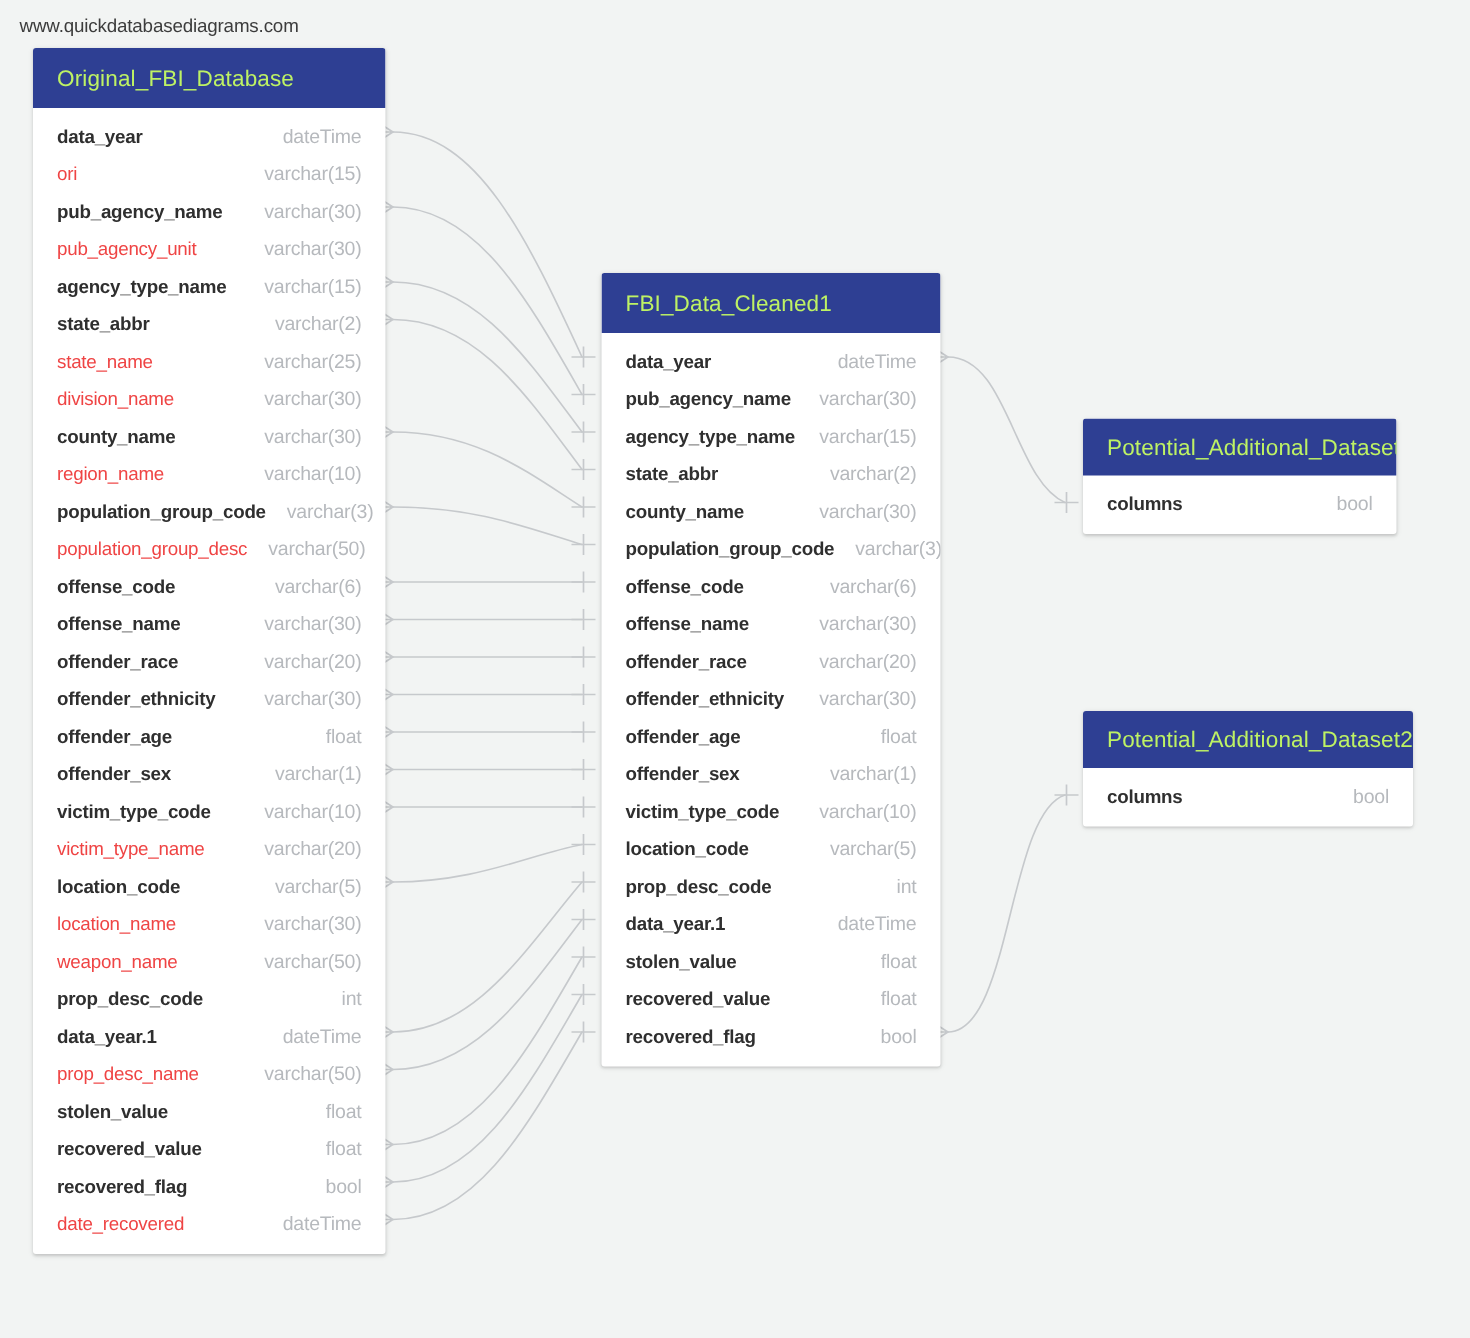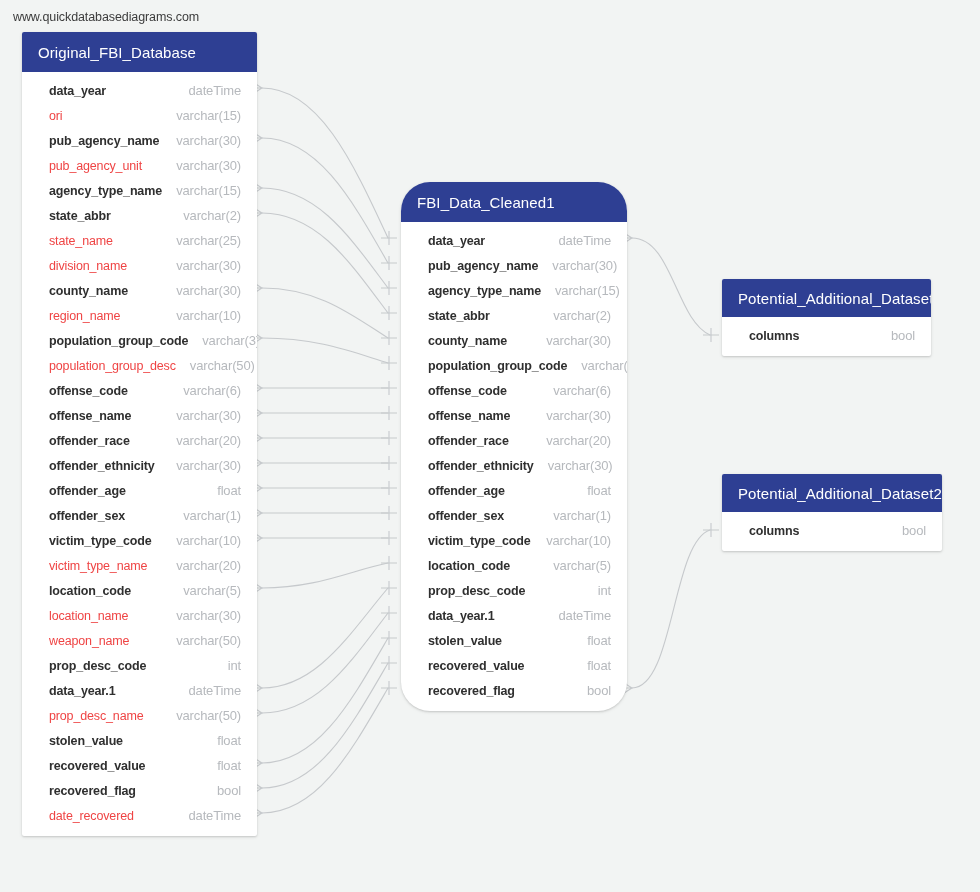--- a/index.html
+++ b/index.html
@@ -36,30 +36,30 @@
   }
   .table-card {
     position: absolute;
     background: #ffffff;
     border-radius: 2px;
     box-shadow: 0 1px 2px rgba(0,0,0,0.14), 0 1px 4px rgba(0,0,0,0.07);
     overflow: hidden;
   }
   .table-header {
     background: #2e3f93;
-    color: #ffffff;
+    color: #bef264;
     font-size: 15px;
     font-weight: 400;
     letter-spacing: 0.1px;
     padding: 0 16px;
     display: flex;
     align-items: center;
     white-space: nowrap;
   }
-  .rows { padding: 6px 0 8px 11px; }
+  .rows { padding: 6px 0 8px 0; }
   .row {
     display: flex;
     align-items: center;
     justify-content: space-between;
     padding: 0 16px;
     height: 25px;
     white-space: nowrap;
   }
   .fname {
     font-size: 12.5px;
@@ -308,21 +308,21 @@
           <div class="row">
             <span class="fname key">recovered_flag</span>
             <span class="ftype">bool</span>
           </div>
           <div class="row">
             <span class="fname">date_recovered</span>
             <span class="ftype">dateTime</span>
           </div>
         </div>
       </div>
-      <div class="table-card" style="left: 401px; top: 182px; width: 226px; border-radius: 29px;">
+      <div class="table-card" style="left: 401px; top: 182px; width: 226px;">
         <div class="table-header" style="height: 40px;">FBI_Data_Cleaned1</div>
         <div class="rows">
           <div class="row">
             <span class="fname key">data_year</span>
             <span class="ftype">dateTime</span>
           </div>
           <div class="row">
             <span class="fname key">pub_agency_name</span>
             <span class="ftype">varchar(30)</span>
           </div>

